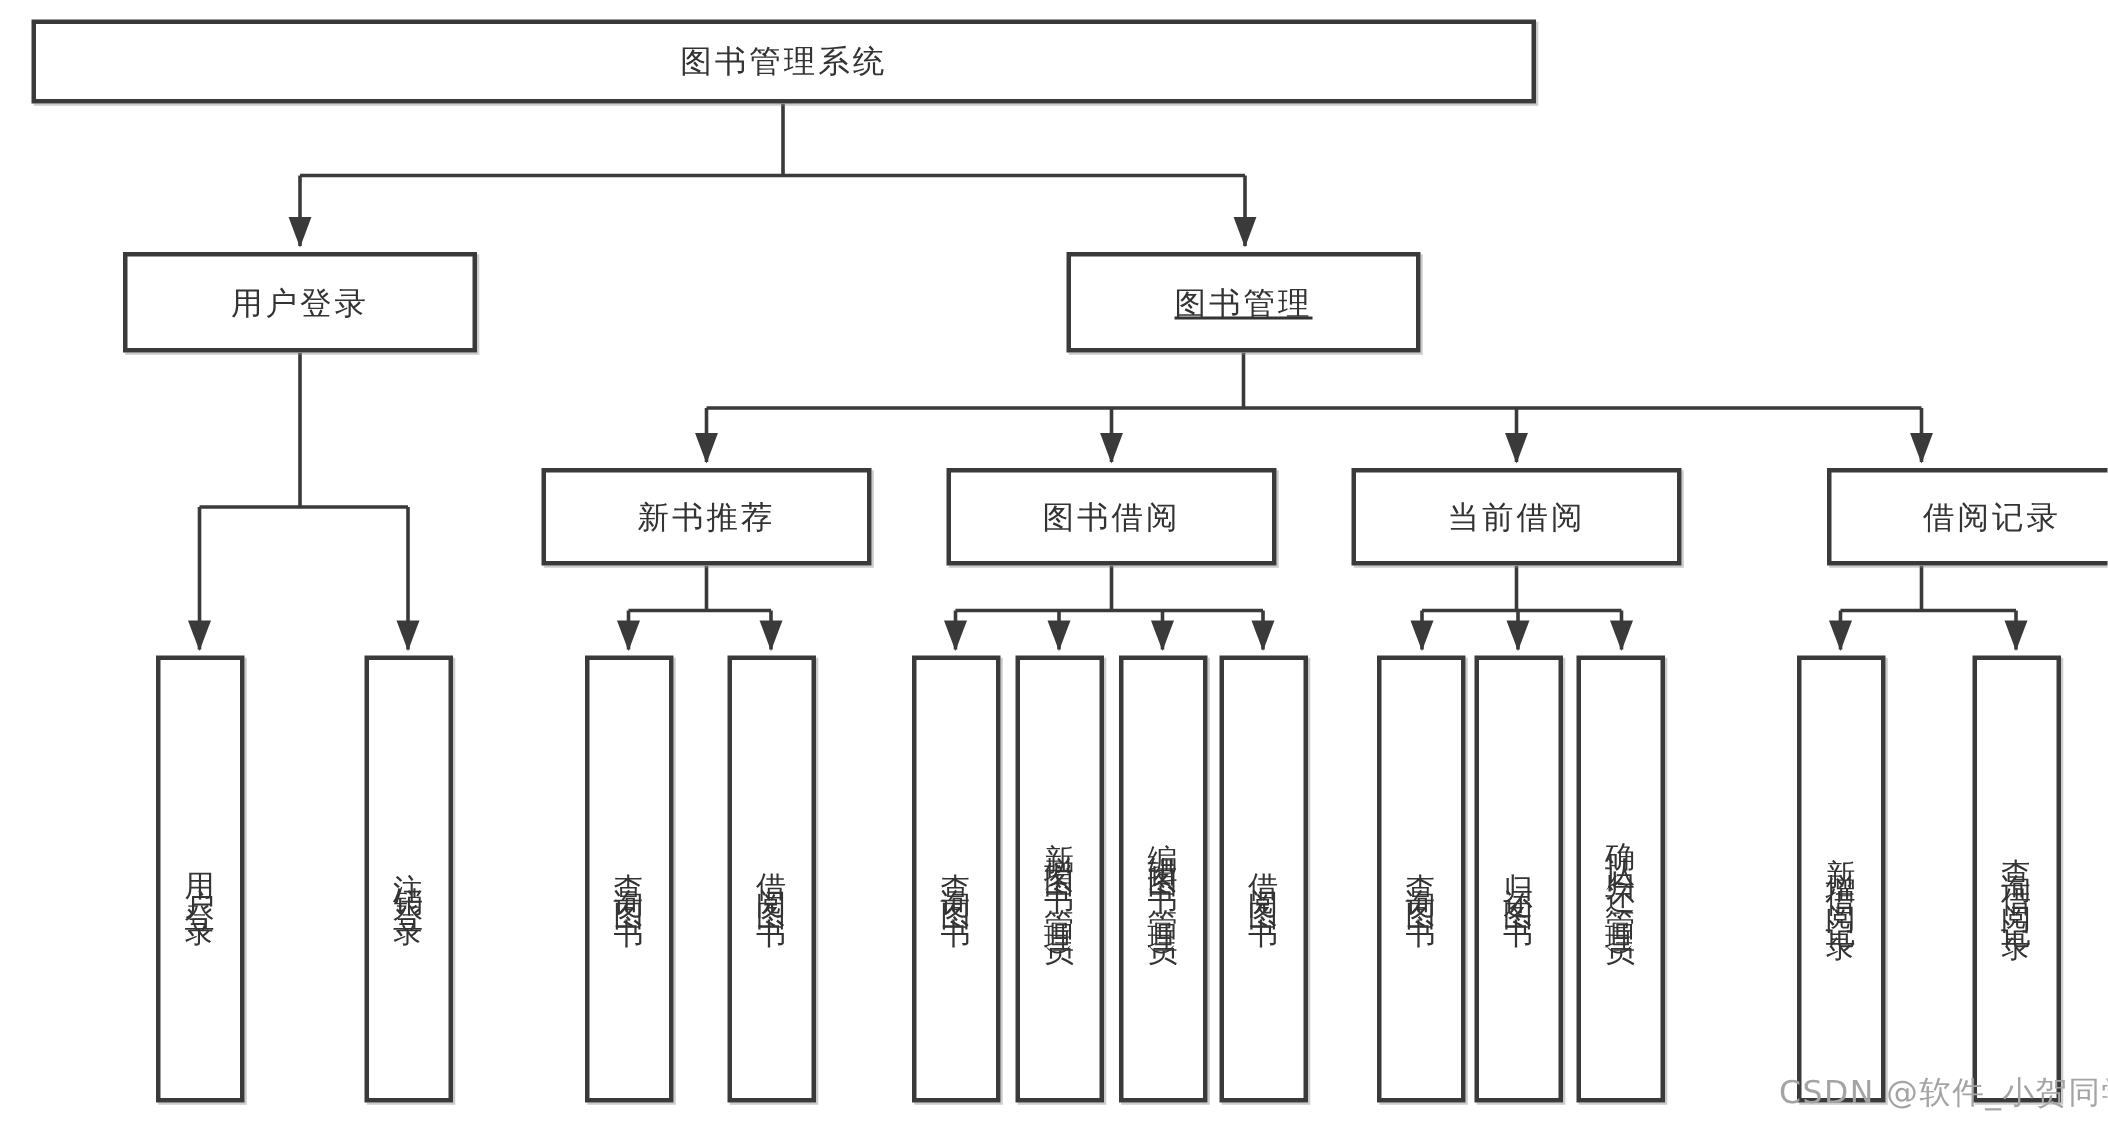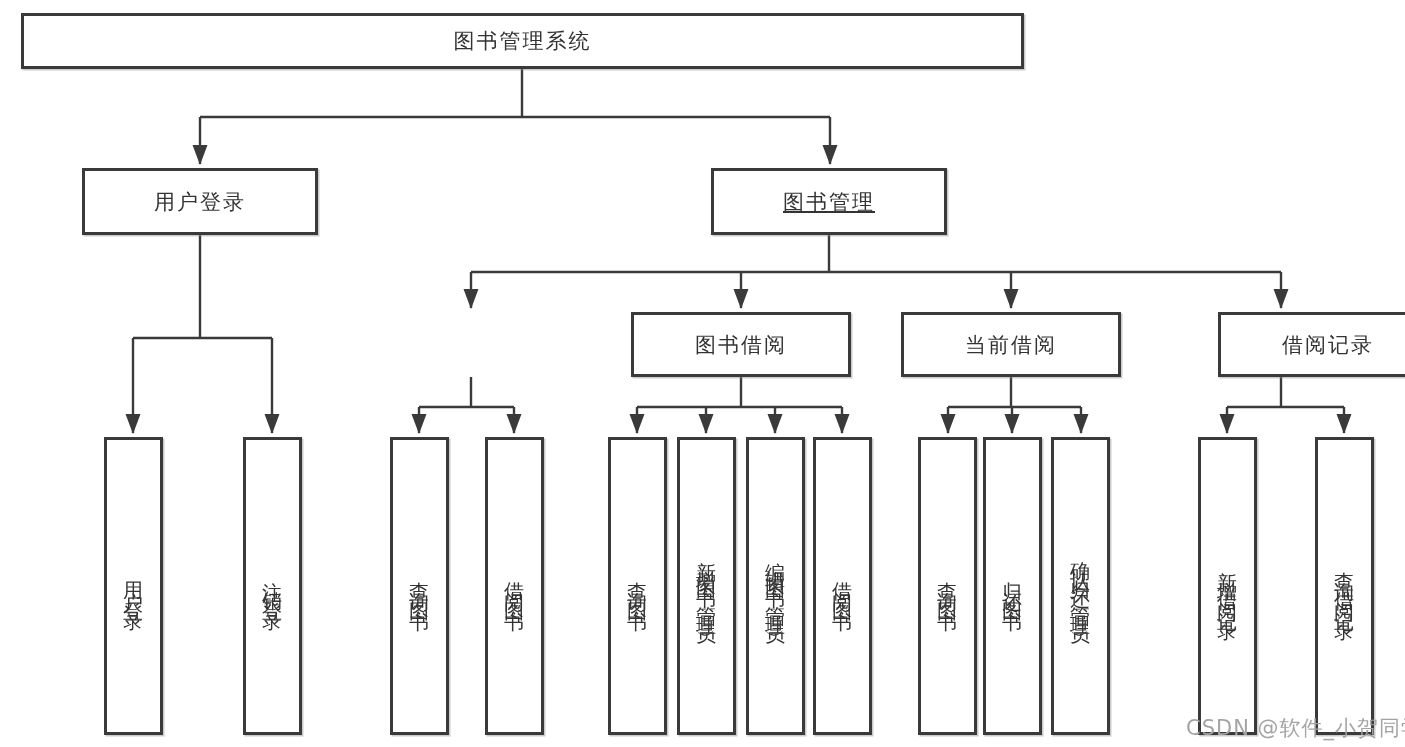--- a/index.html
+++ b/index.html
@@ -94,20 +94,23 @@
     <span class="hlabel">图书管理系统</span>
   </div>
 
   <div class="box lvl2" style="left:82px;">
     <span class="hlabel">用户登录</span>
   </div>
   <div class="box lvl2" style="left:711px;text-decoration:underline;">
     <span class="hlabel">图书管理</span>
   </div>
 
+  <div class="box lvl3" style="left:361px;">
+    <span class="hlabel">新书推荐</span>
+  </div>
   <div class="box lvl3" style="left:631px;text-align:center;">
     <span class="hlabel">图书借阅</span>
   </div>
   <div class="box lvl3" style="left:901px;align-items:center;">
     <span class="hlabel">当前借阅</span>
   </div>
   <div class="box lvl3" style="left:1171px;margin-left:47px;">
     <span class="hlabel">借阅记录</span>
   </div>
 

